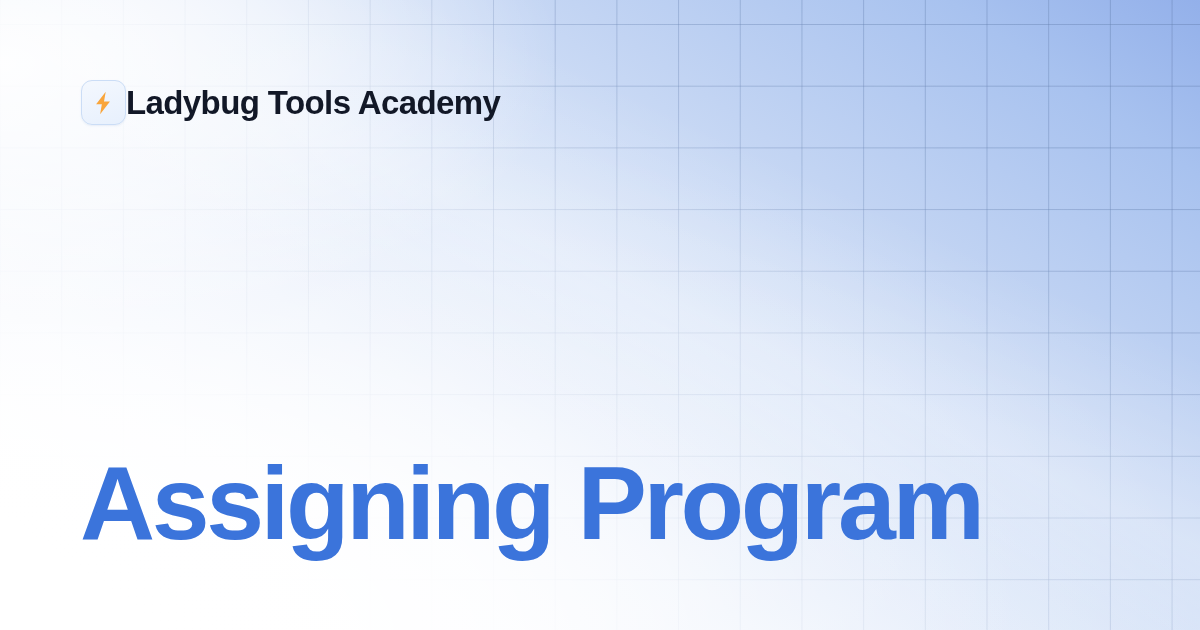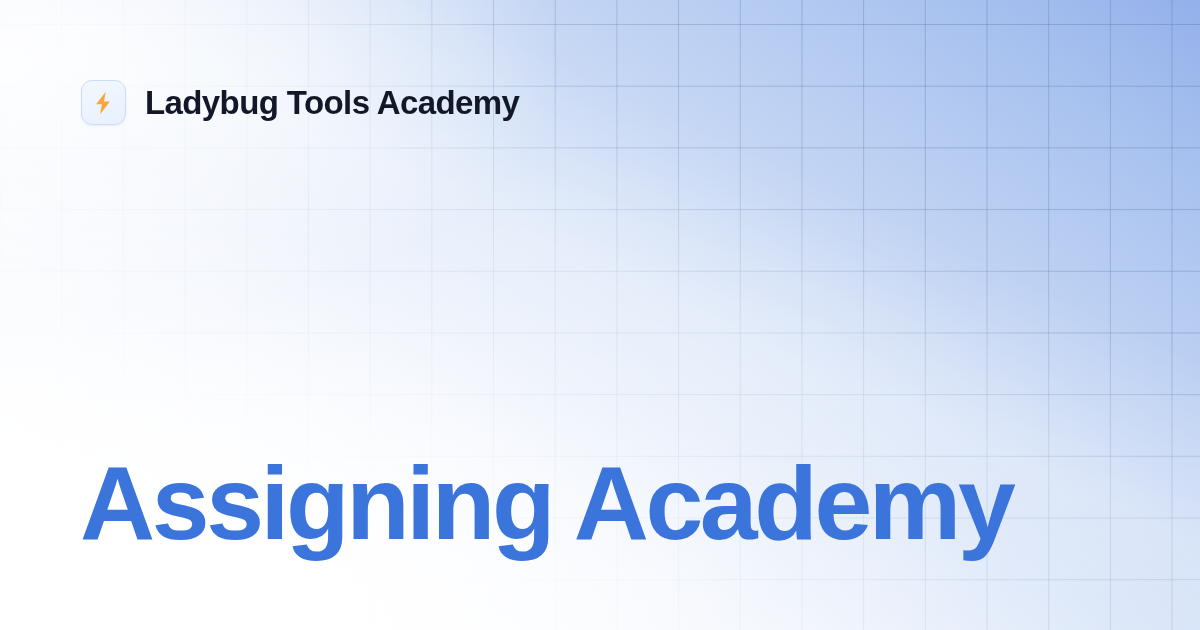--- a/index.html
+++ b/index.html
@@ -98,21 +98,20 @@
     position:absolute; inset:0;
     padding:0;
   }
 
   
   .brand {
     position:absolute;
     left:81px; top:80px;
     display:flex;
     align-items:center;
-    gap:19px;
   }
 
   .brand-badge {
     width:45px; height:45px;
     flex:0 0 45px;
     border-radius:11px;
     background:linear-gradient(160deg,#F4F8FE 0%, #E7F0FD 100%);
     border:1px solid #CBDDF6;
     box-shadow:0 1px 2px rgba(73,117,190,0.10);
     display:flex;
@@ -165,16 +164,16 @@
             <linearGradient id="boltGrad" x1="0" y1="0" x2="0.3" y2="1">
               <stop offset="0%" stop-color="#FDB martial"></stop>
             </linearGradient>
           </defs>
           <path d="M13.6 1.6 L4.7 13.2 h5.3 l-1.6 9.2 l9.1 -11.9 h-5.5 z" fill="#F9A53B"></path>
         </svg>
       </span>
       <span class="brand-name">Ladybug Tools Academy</span>
     </div>
 
-    <h1 class="headline">Assigning Academy</h1>
+    <h1 class="headline">Assigning Program</h1>
 
   </div>
 </div>
 
 </body></html>

